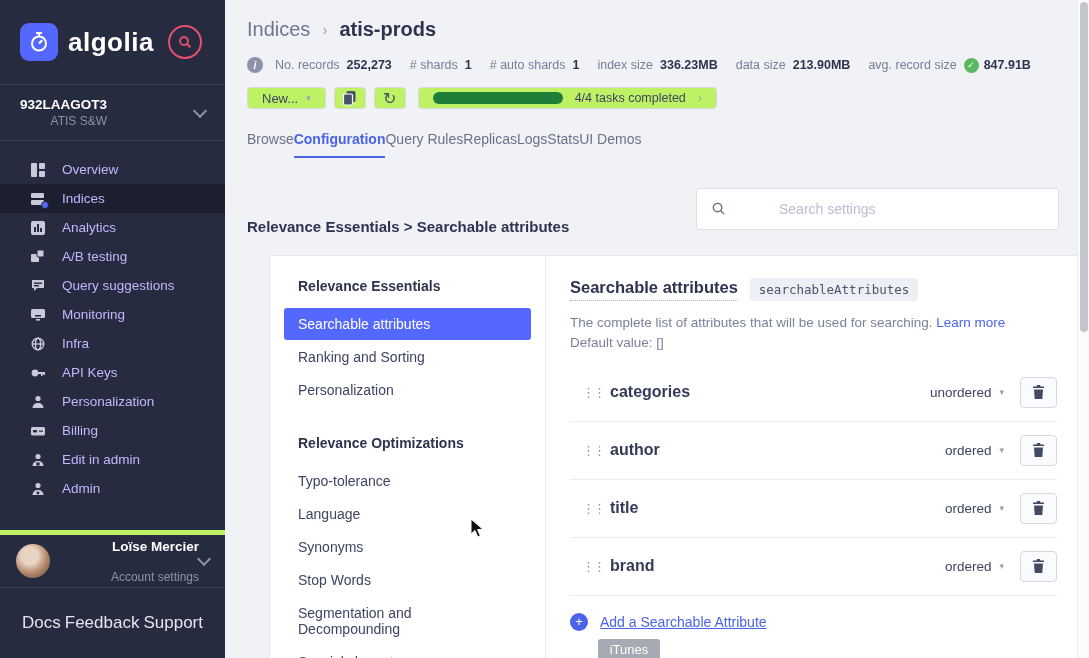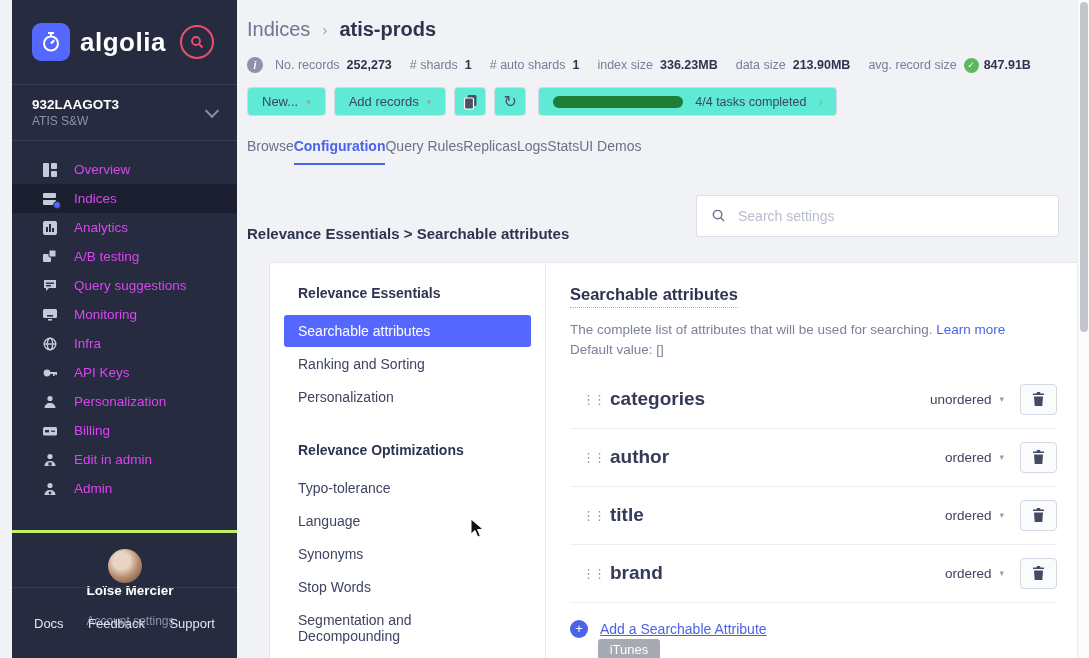--- a/index.html
+++ b/index.html
@@ -1,79 +1,79 @@
 <!DOCTYPE html>
 <html><head>
 <meta charset="utf-8">
 <style>
   * { box-sizing: border-box; margin: 0; padding: 0; }
   body { font-family: "Liberation Sans", "DejaVu Sans", sans-serif; background:#e9eaef; }
   .page { position:relative; width:1089px; height:658px; overflow:hidden; background:#f1f2f6; }
 
   
-  .sidebar { position:absolute; left:12px; top:0; width:225px; height:658px; background:#262b40; display:flex; flex-direction:column; color:#e3e5ee; }
+  .sidebar { position:absolute; left:0; top:0; width:225px; height:658px; background:#262b40; display:flex; flex-direction:column; color:#e3e5ee;text-align:right; }
   .logo-row { height:85px; display:flex; align-items:center; padding-left:20px; border-bottom:1px solid #373c54; }
   .logo-mark { width:38px; height:38px; border-radius:9px; background:#5468ff; display:flex; align-items:center; justify-content:center; flex:0 0 auto; }
   .logo-text { color:#fff; font-size:26px; font-weight:bold; margin-left:10px; letter-spacing:.5px; }
   .search-circle { width:34px; height:34px; border-radius:50%; border:2px solid #e8506e; margin-left:14px; display:flex; align-items:center; justify-content:center; cursor:pointer; }
   .app-row { height:56px; display:flex; align-items:center; justify-content:space-between; padding:0 20px; border-bottom:1px solid #373c54; cursor:pointer; }
   .app-id { font-size:13.5px; color:#ffffff; font-weight:bold; }
   .app-name { font-size:12px; color:#8d93ab; margin-top:2px; }
   .chev { width:10px; height:10px; border-right:2px solid #8d93ab; border-bottom:2px solid #8d93ab; transform:rotate(45deg); margin-top:-4px; }
   .nav { padding:14px 0 0 0; }
-  .nav-item { height:29px; display:flex; align-items:center; padding-left:30px; font-size:13.5px; color:#d946ef; cursor:pointer; position:relative; }
+  .nav-item { height:29px; display:flex; align-items:center; padding-left:30px; font-size:13.5px; color:#c4b5fd; cursor:pointer; position:relative; }
   .nav-item .ni { width:15px; margin-right:17px; display:flex; justify-content:center; position:relative; }
   .nav-item.active { background:#1b1f30; }
   .badge-dot { position:absolute; right:-4px; bottom:-3px; width:8px; height:8px; border-radius:50%; background:#5468ff; border:1px solid #262b40; }
   .side-spacer { flex:1; }
-  .account-row { border-top:3px solid #bef264; height:57px; display:flex; align-items:center; padding:16px 16px; cursor:pointer;flex-direction:column; }
+  .account-row { border-top:5px solid #bef264; height:57px; display:flex; align-items:center; padding:0 16px; cursor:pointer; }
   .avatar { width:34px; height:34px; border-radius:50%; background:radial-gradient(circle at 40% 35%, #e8d4c4 0 28%, #b98d6f 55%, #5e4536 100%); flex:0 0 auto; }
   .account-texts { margin-left:12px; flex:1; }
   .account-name { font-size:13.5px; font-weight:bold; color:#fff; }
   .account-sub { font-size:12px; color:#8d93ab; margin-top:16px; }
   .side-footer { border-top:1px solid #373c54; height:71px; display:flex; align-items:center; justify-content:space-between; padding:0 22px; }
-  .side-footer a { color:#e3e5ee; font-size:13px; text-decoration:none; cursor:pointer; }
+  .side-footer a { color:#e3e5ee; font-size:17px; text-decoration:none; cursor:pointer; }
 
   
   .main { position:absolute; left:225px; top:0; right:12px; height:658px; }
   .content-pad { padding:18px 18px 0 22px; }
   .breadcrumb { display:flex; align-items:center; }
   .bc-parent { font-size:20px; color:#6f7590; cursor:pointer; }
   .bc-sep { color:#9aa0b5; font-size:15px; margin:0 12px; }
   .bc-sep::before { content:"›"; }
   .bc-current { font-size:20px; font-weight:bold; color:#2e3350; }
   .stats-row { display:flex; align-items:center; margin-top:16px; }
   .info-icon { width:16px; height:16px; border-radius:50%; background:#8d93ab; color:#fff; font-size:10px; font-style:italic; font-weight:bold; display:flex; align-items:center; justify-content:center; margin-right:12px; }
   .info-icon::before { content:"i"; }
   .stat { display:flex; align-items:center; margin-right:18px; }
   .stat-label { font-size:12.5px; color:#767d97; margin-right:7px; }
   .stat-value { font-size:12.5px; font-weight:bold; color:#2e3350; }
   .check-icon { width:15px; height:15px; border-radius:50%; background:#5cb860; color:#fff; font-size:9px; display:flex; align-items:center; justify-content:center; margin-right:5px; }
   .check-icon::before { content:"✓"; }
 
   .toolbar { display:flex; align-items:center; margin-top:14px; gap:8px; }
-  .btn { height:29px; background:#5eead4; border:1px solid #d5d8e0; border-radius:4px; font-size:13px; color:#3e4462; display:flex; align-items:center; padding:0 14px; cursor:pointer; font-family:inherit; }
+  .btn { height:22px; background:#bef264; border:1px solid #d5d8e0; border-radius:4px; font-size:13px; color:#3e4462; display:flex; align-items:center; padding:0 14px; cursor:pointer; font-family:inherit; }
   .caret { margin-left:8px; color:#9aa0b5; font-size:9px; }
   .caret::before { content:"▾"; }
   .icon-btn { width:32px; justify-content:center; padding:0; }
   .refresh-glyph::before { content:"↻"; font-size:16px; color:#4a5068; }
   .tasks-btn { margin-left:4px; }
   .progress-track { width:130px; height:12px; border-radius:6px; background:#1e7d36; margin-right:12px; overflow:hidden; }
   .progress-fill { height:100%; background:#1e7d36; }
   .tasks-label { font-size:12.5px; color:#3e4462; }
   .chev-right { margin-left:12px; color:#9aa0b5; font-size:12px; }
   .chev-right::before { content:"›"; }
 
   .tabs { display:flex; margin-top:22px; }
   .tab { font-size:14px; color:#6b7189; padding-bottom:9px; cursor:pointer; }
   .tab.active { color:#4a63e8; font-weight:bold; border-bottom:2px solid #4a63e8; }
 
   .section-row { display:flex; align-items:center; justify-content:space-between; margin-top:24px; }
   .section-title { font-size:15px; font-weight:bold; color:#2e3350;margin-top:36px; }
-  .search-box { width:363px; height:42px; background:#fff; border:1px solid #dcdfe8; border-radius:3px; display:flex; align-items:center; padding:0 14px; }
+  .search-box { width:363px; height:42px; background:#fff; border:1px solid #dcdfe8; border-radius:3px; display:flex; align-items:center; padding:0 14px;gap:41px; }
   .search-box input { border:none; outline:none; flex:1; font-size:14px; color:#3e4462; margin-left:12px; font-family:inherit; background:transparent; }
   .search-box input::placeholder { color:#b8bdd0; }
 
   
   .card { margin:20px 0 0 22px; width:813px; background:#fff; border:1px solid #e3e6ee; display:flex; min-height:386px; }
   .menu-panel { width:276px; border-right:1px solid #e8eaf1; padding:22px 14px; flex:0 0 auto; }
   .group-title { font-size:14px; font-weight:bold; color:#2e3350; padding:0 14px; margin-bottom:14px; }
   .menu-item { font-size:14px; color:#3e4462; padding:8px 14px; border-radius:3px; cursor:pointer; margin-bottom:1px; }
   .menu-item.active { background:#5468ff; color:#fff; }
   .group-gap { height:28px; }
@@ -83,21 +83,21 @@
   .attr-title { font-size:16.5px; font-weight:bold; color:#2e3350; border-bottom:1px dotted #a9aec2; padding-bottom:3px; }
   .code-badge { font-family:"DejaVu Sans Mono", monospace; font-size:12.5px; color:#4e546e; background:#eceff4; border-radius:3px; padding:4px 9px; margin-left:12px; }
   .attr-desc { font-size:13.5px; color:#7b819b; margin-top:12px; line-height:1.45; }
   .attr-desc a { color:#4a63e8; text-decoration:none; cursor:pointer; }
   .attr-default { font-size:13.5px; color:#7b819b; margin-top:2px; }
 
   .attr-list { margin-top:14px; }
   .attr-row { height:58px; display:flex; align-items:center; border-bottom:1px solid #edeef4; }
   .drag-handle { color:#8d93ab; font-size:13px; letter-spacing:-2px; cursor:grab; margin-left:12px; width:14px; }
   .drag-handle::before { content:"⋮⋮"; }
-  .attr-name { font-size:19px; font-weight:bold; color:#343a58; margin-left:14px; }
+  .attr-name { font-size:16px; font-weight:bold; color:#343a58; margin-left:14px; }
   .row-spacer { flex:1; }
   .mode-select { display:flex; align-items:center; cursor:pointer; }
   .mode-text { font-size:13.5px; color:#3e4462; }
   .trash-btn { width:37px; height:31px; margin-left:16px; background:#fafbfc; border:1px solid #d5d8e2; border-radius:4px; display:flex; align-items:center; justify-content:center; cursor:pointer; }
 
   .add-row { display:flex; align-items:center; margin-top:17px; cursor:pointer; }
   .add-circle { width:18px; height:18px; border-radius:50%; background:#4a63e8; color:#fff; font-size:13px; display:flex; align-items:center; justify-content:center; }
   .add-circle::before { content:"+"; }
   .add-label { font-size:14px; color:#4a63e8; text-decoration:underline; margin-left:12px; }
 
@@ -317,24 +317,20 @@
         <span class="stat">
             <span class="stat-label">avg. record size</span>
             <span class="check-icon"></span>
             <span class="stat-value">847.91B</span>
           </span>
       </div>
 
       <div class="toolbar">
         <button class="btn">
             <span>New...</span>
-            <span class="caret"></span>
-          </button>
-        <button class="btn">
-            <span>Add records</span>
             <span class="caret"></span>
           </button>
         <button class="btn icon-btn">
           <svg width="15" height="16" viewBox="0 0 15 16">
               <rect x="4.5" y="1" width="9" height="11" rx="1.5" fill="#4a5068"></rect>
               <rect x="1.5" y="4" width="9" height="11" rx="1.5" fill="#4a5068" stroke="#fff" stroke-width="1.2"></rect>
             </svg>
         </button>
         <button class="btn icon-btn">
             <span class="refresh-glyph"></span>
@@ -379,20 +375,21 @@
           <div class="menu-item">Language</div>
           <div class="menu-item">Synonyms</div>
           <div class="menu-item">Stop Words</div>
           <div class="menu-item">Segmentation and Decompounding</div>
           <div class="menu-item">Special characters</div>
         </div>
 
         <div class="attr-panel">
           <div class="attr-title-row">
             <span class="attr-title">Searchable attributes</span>
+            <span class="code-badge">searchableAttributes</span>
           </div>
           <div class="attr-desc">
             <span>The complete list of attributes that will be used for searching.</span>
             <a>Learn more</a>
           </div>
           <div class="attr-default">Default value: []</div>
 
           <div class="attr-list">
 
             <div class="attr-row">

